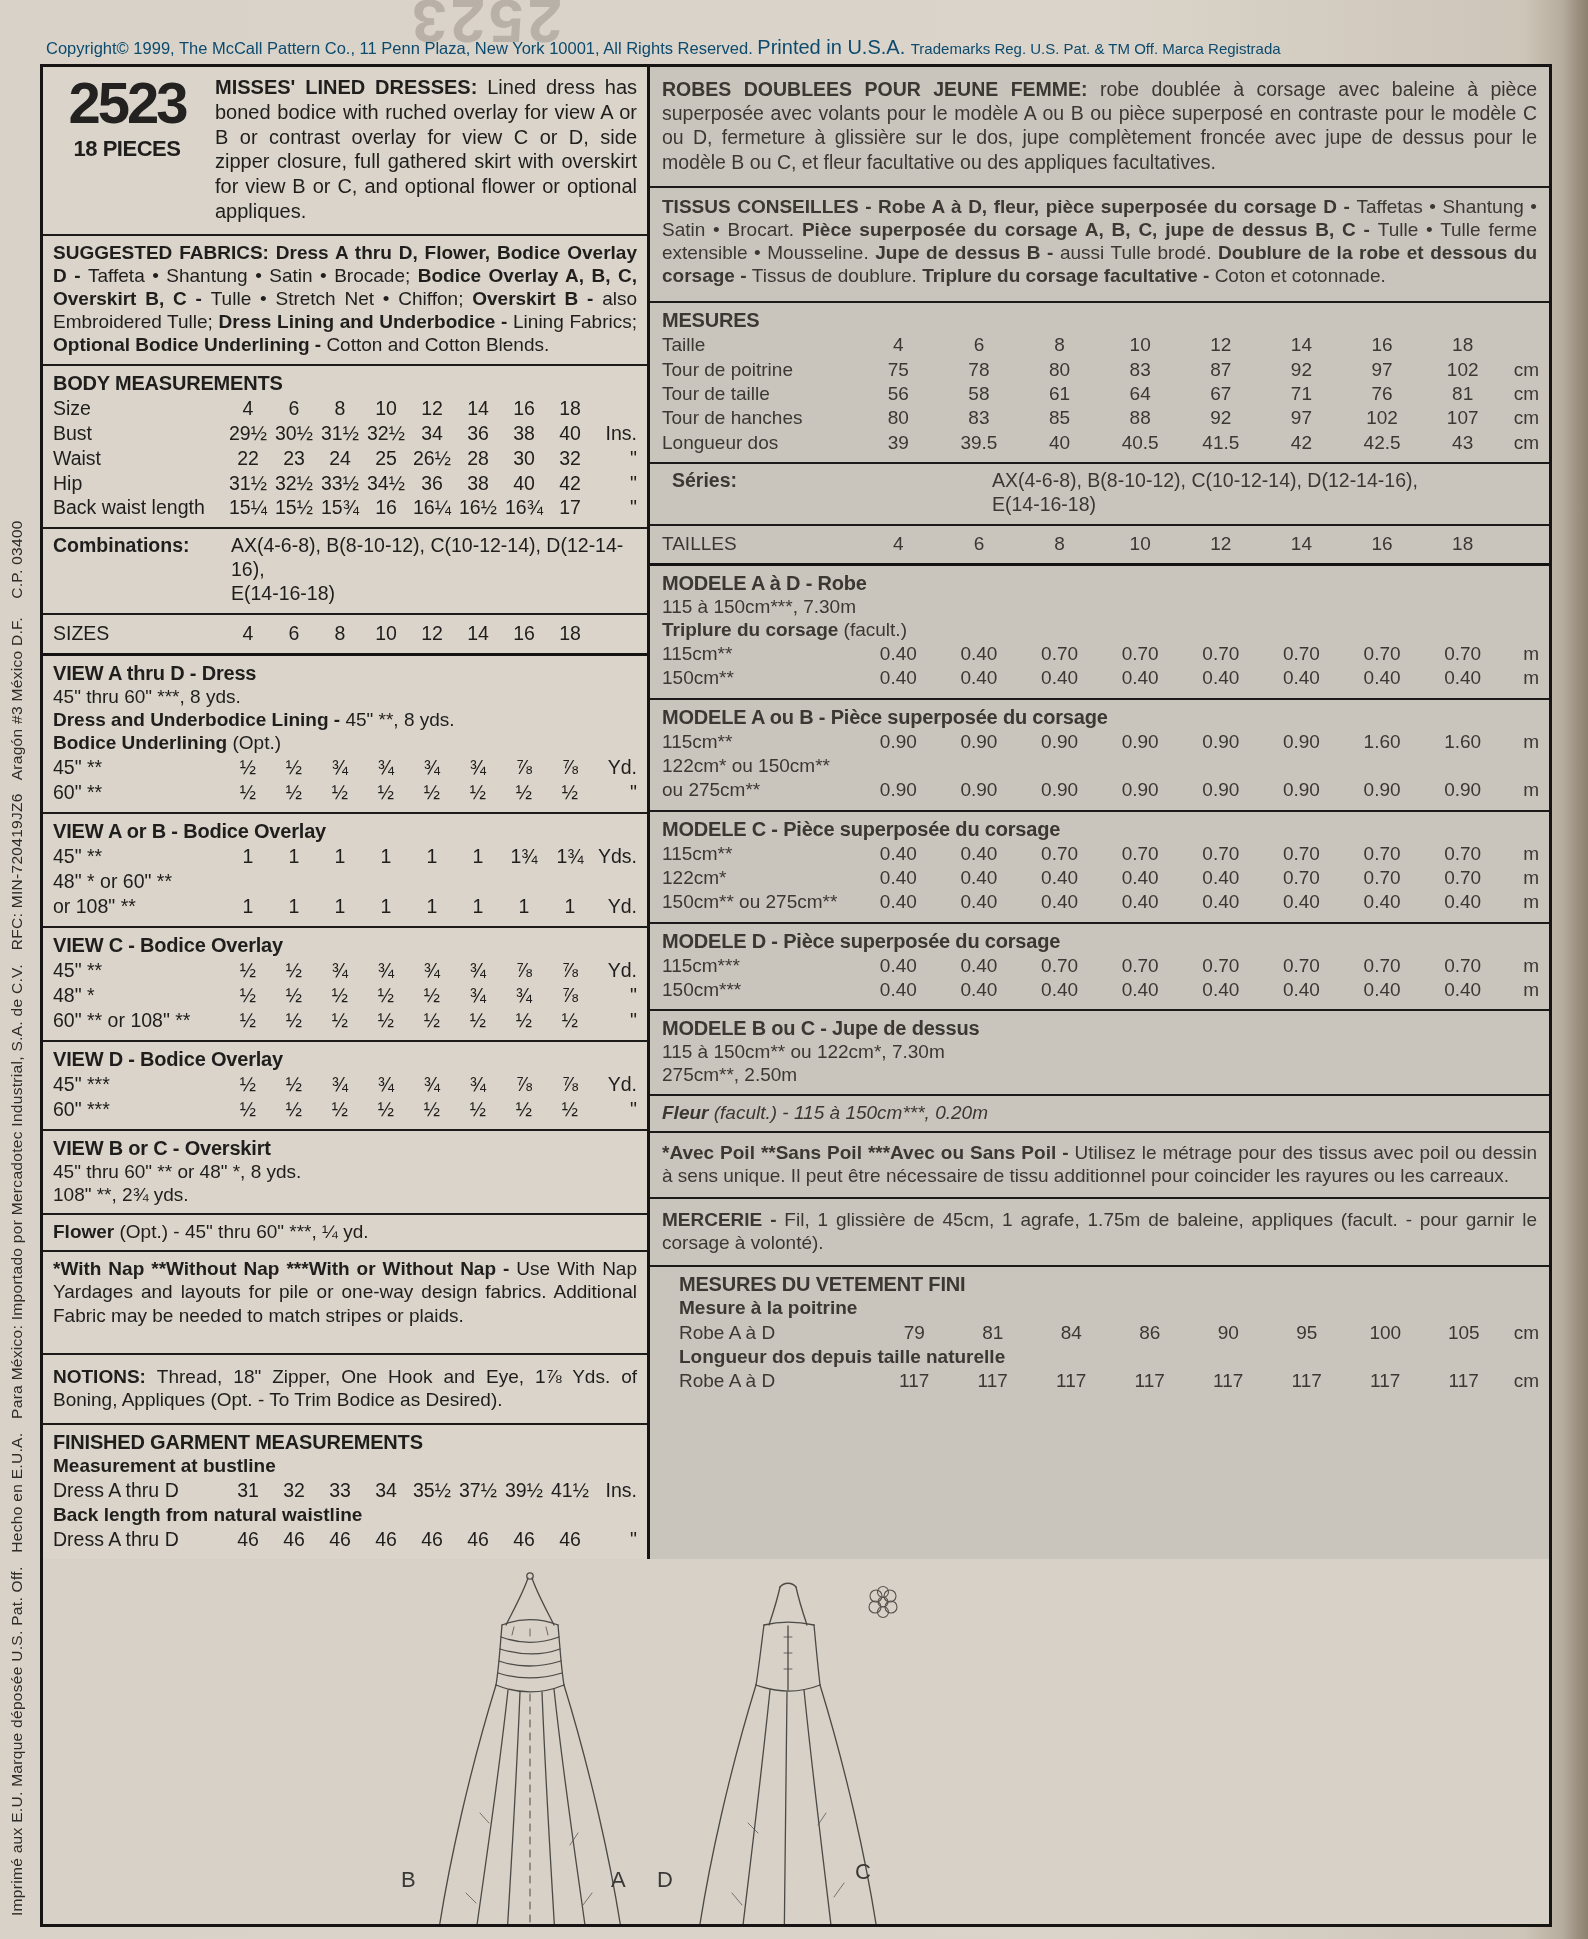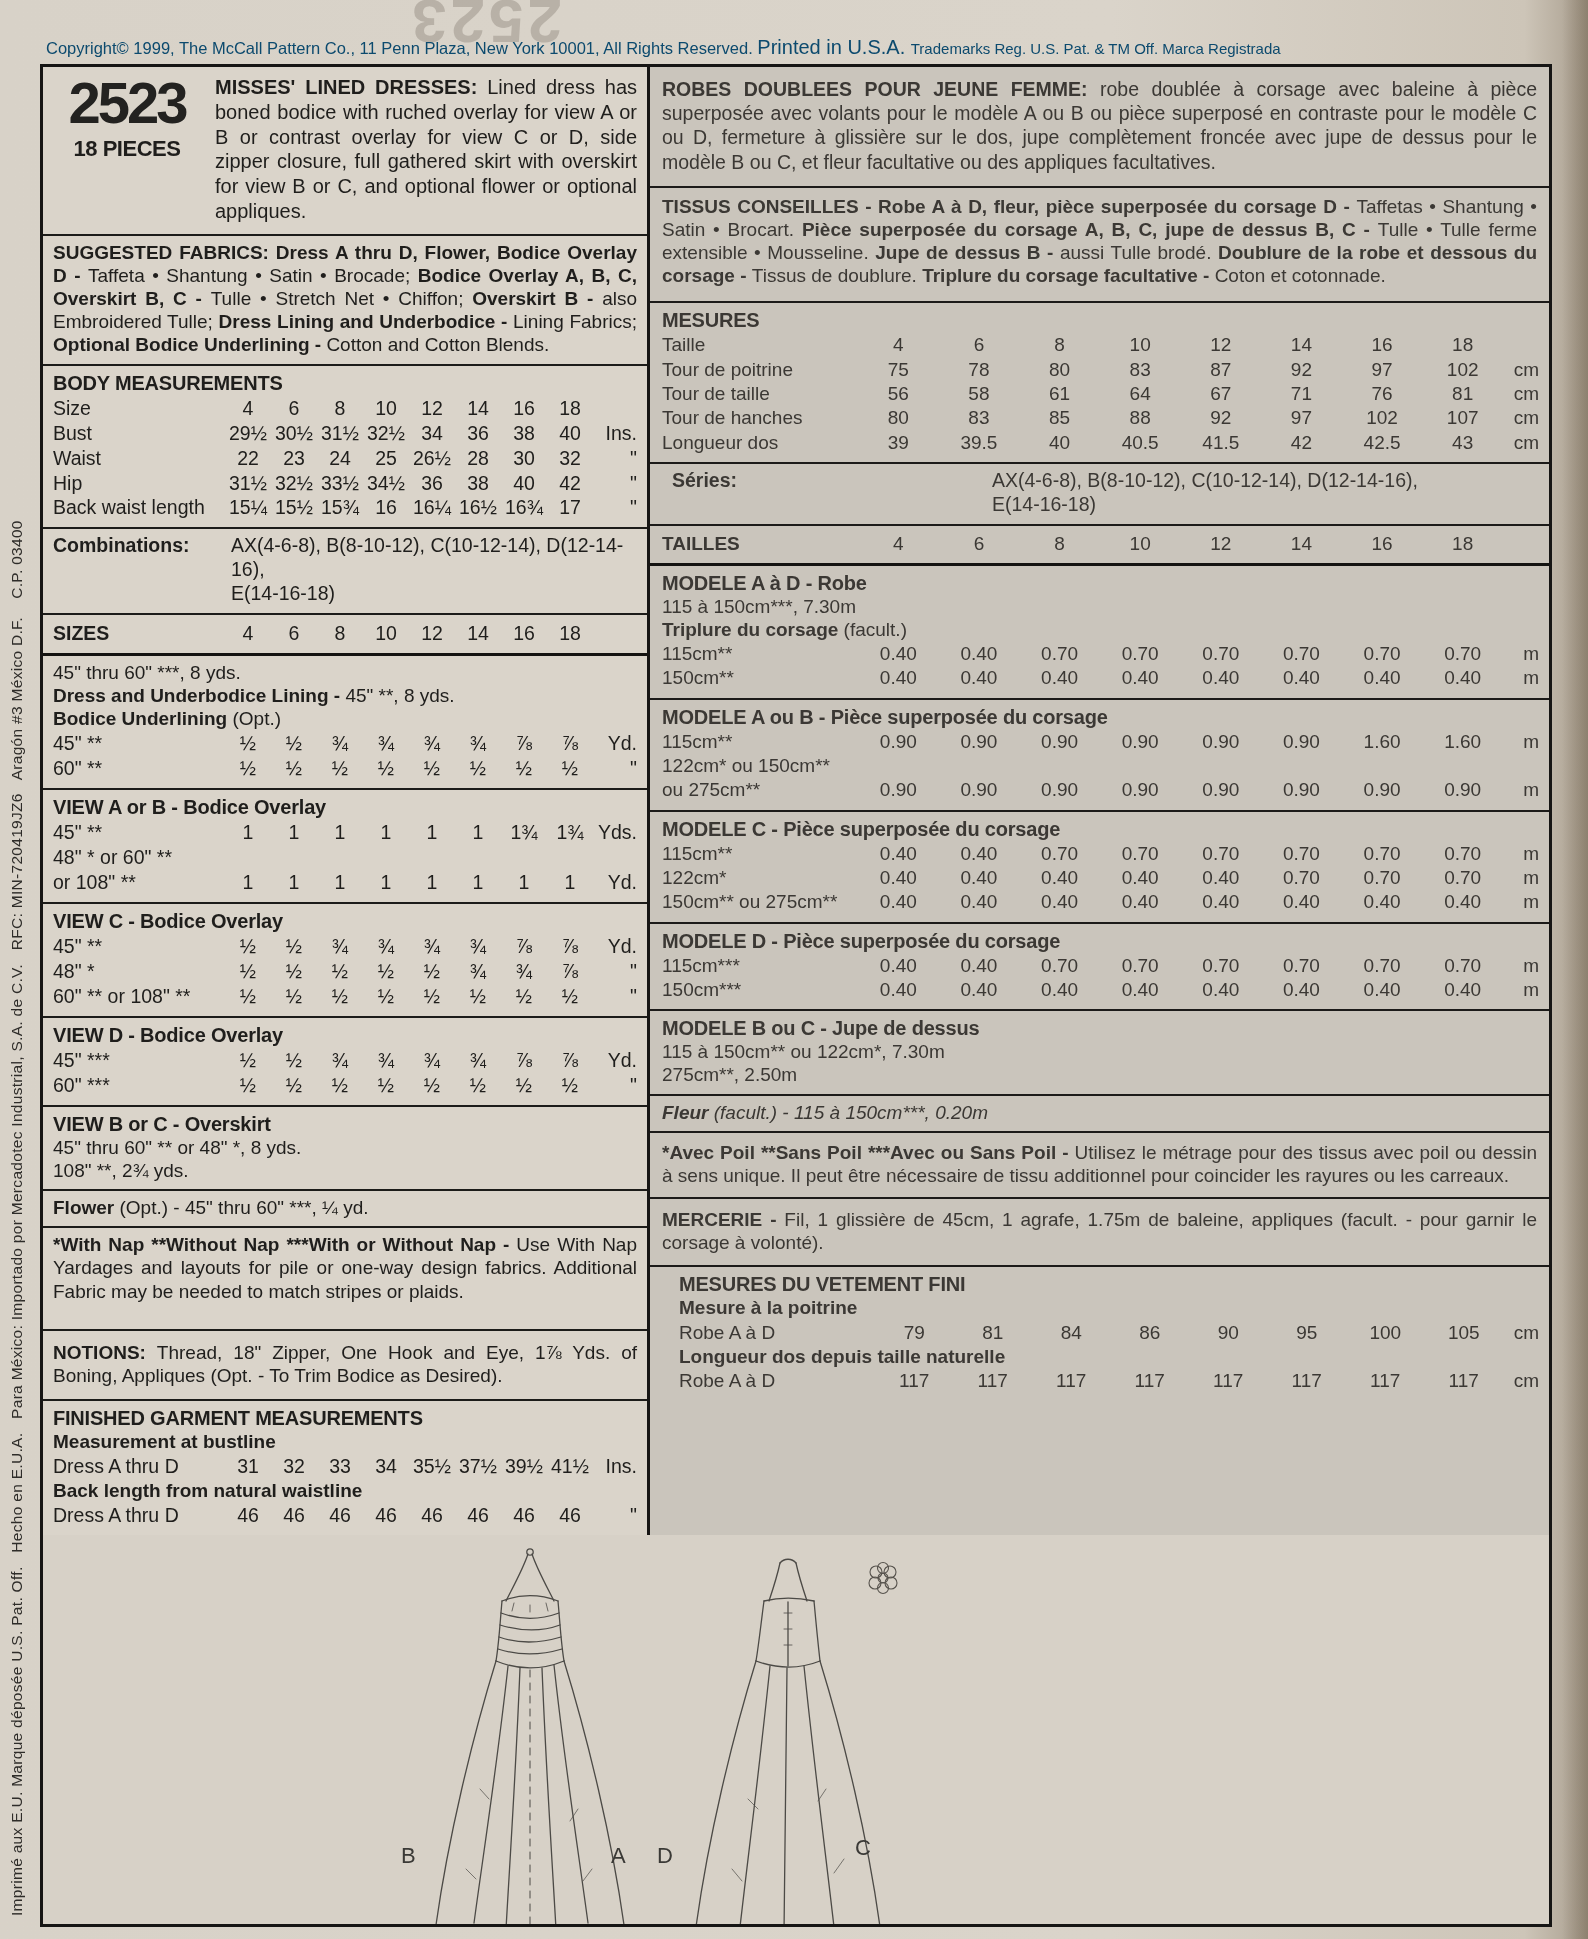--- a/index.html
+++ b/index.html
@@ -41,21 +41,21 @@
   .desc-text{flex:1;font-size:20px;line-height:1.24;text-align:justify;}
   .fr .desc-text{font-size:19.5px;}
   .tbl{margin-top:1px;}
   .trow{display:grid;align-items:baseline;}
   .en-grid .trow{grid-template-columns:172px repeat(8,1fr) 44px;}
   .fr-grid .trow{grid-template-columns:196px repeat(8,1fr) 36px;}
   .cell{font-size:19.5px;line-height:1.28;white-space:nowrap;}
   .fr .cell{font-size:19px;}
   .cell.val{text-align:center;}
   .cell.unit{text-align:right;}
-  .sizes .cell.lbl{font-weight:bold;}
+  .sizes .cell.lbl{font-weight:normal;}
   .combo-line{display:flex;font-size:19.5px;line-height:1.22;}
   .clabel{flex:none;width:178px;}
   .fr .clabel{width:330px;padding-left:10px;box-sizing:border-box;}
   .ctext{flex:1;}
   .drawings{position:relative;height:462px;background:#d7d1c7;}
   .dress{position:absolute;}
   .dress svg{display:block;}
   .fig-label{position:absolute;font-size:22px;color:#3a3936;}
   .flower{position:absolute;}
   svg path, svg circle, svg line{vector-effect:non-scaling-stroke;}
@@ -172,20 +172,21 @@
               <div class="cell val">12</div>
               <div class="cell val">14</div>
               <div class="cell val">16</div>
               <div class="cell val">18</div>
               <div class="cell unit"></div>
             </div>
           </div>
       </div>
 
       <div class="sec">
+        <div class="h">VIEW A thru D - Dress</div>
         <div class="note"><span>45" thru 60" ***, 8 yds.</span></div>
         <div class="note"><span class="b">Dress and Underbodice Lining - </span><span>45" **, 8 yds.</span></div>
         <div class="note"><span class="b">Bodice Underlining </span><span>(Opt.)</span></div>
         <div class="tbl en-grid">
             <div class="trow">
               <div class="cell lbl">45" **</div>
               <div class="cell val">½</div>
               <div class="cell val">½</div>
               <div class="cell val">¾</div>
               <div class="cell val">¾</div>

